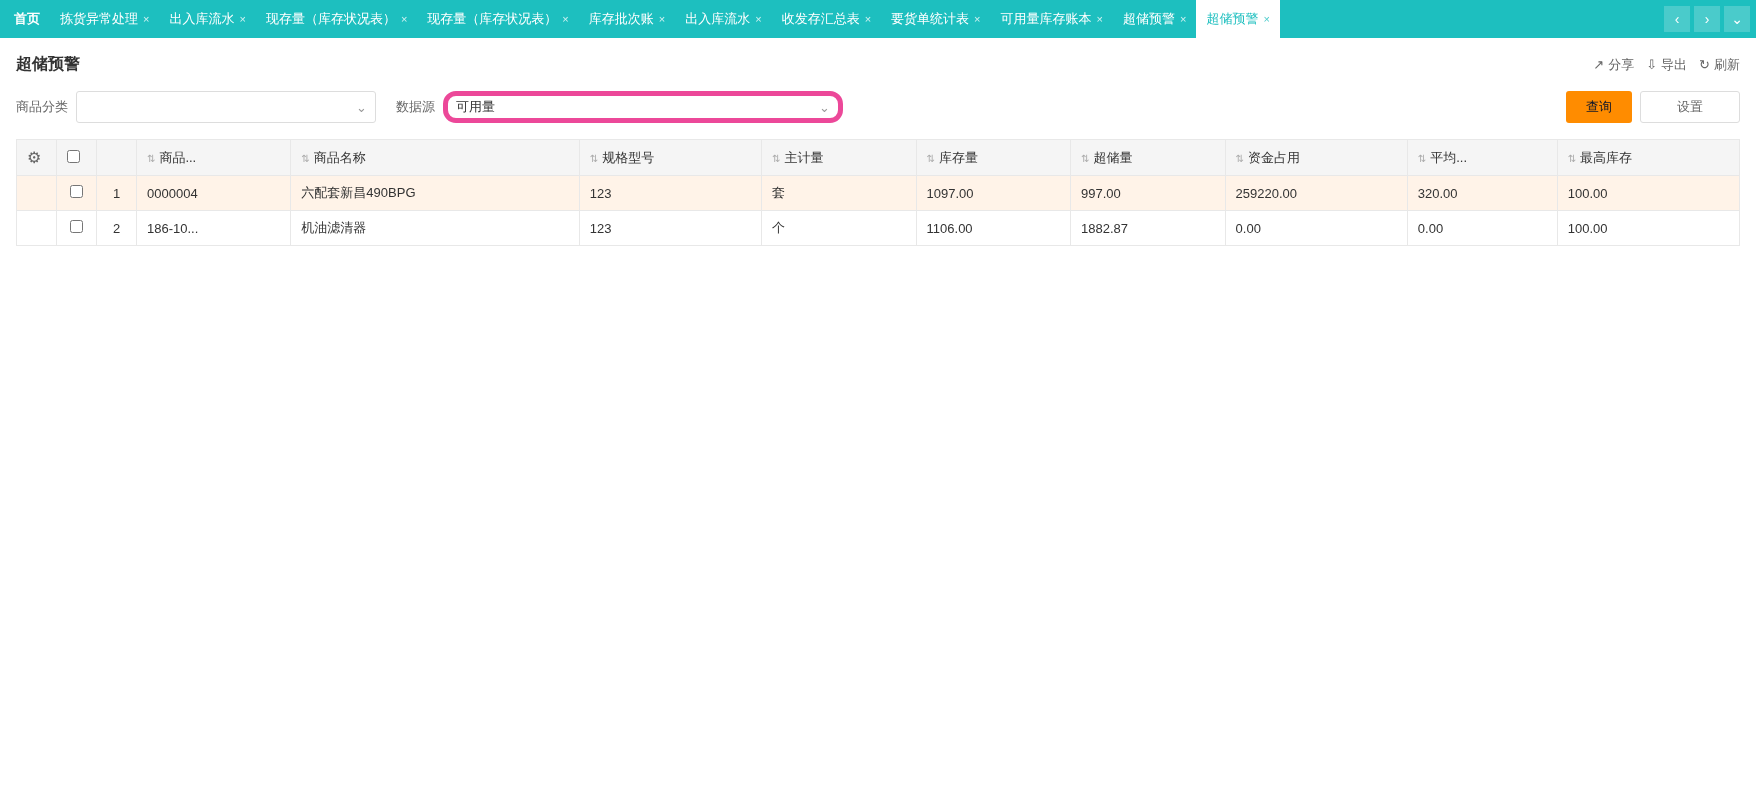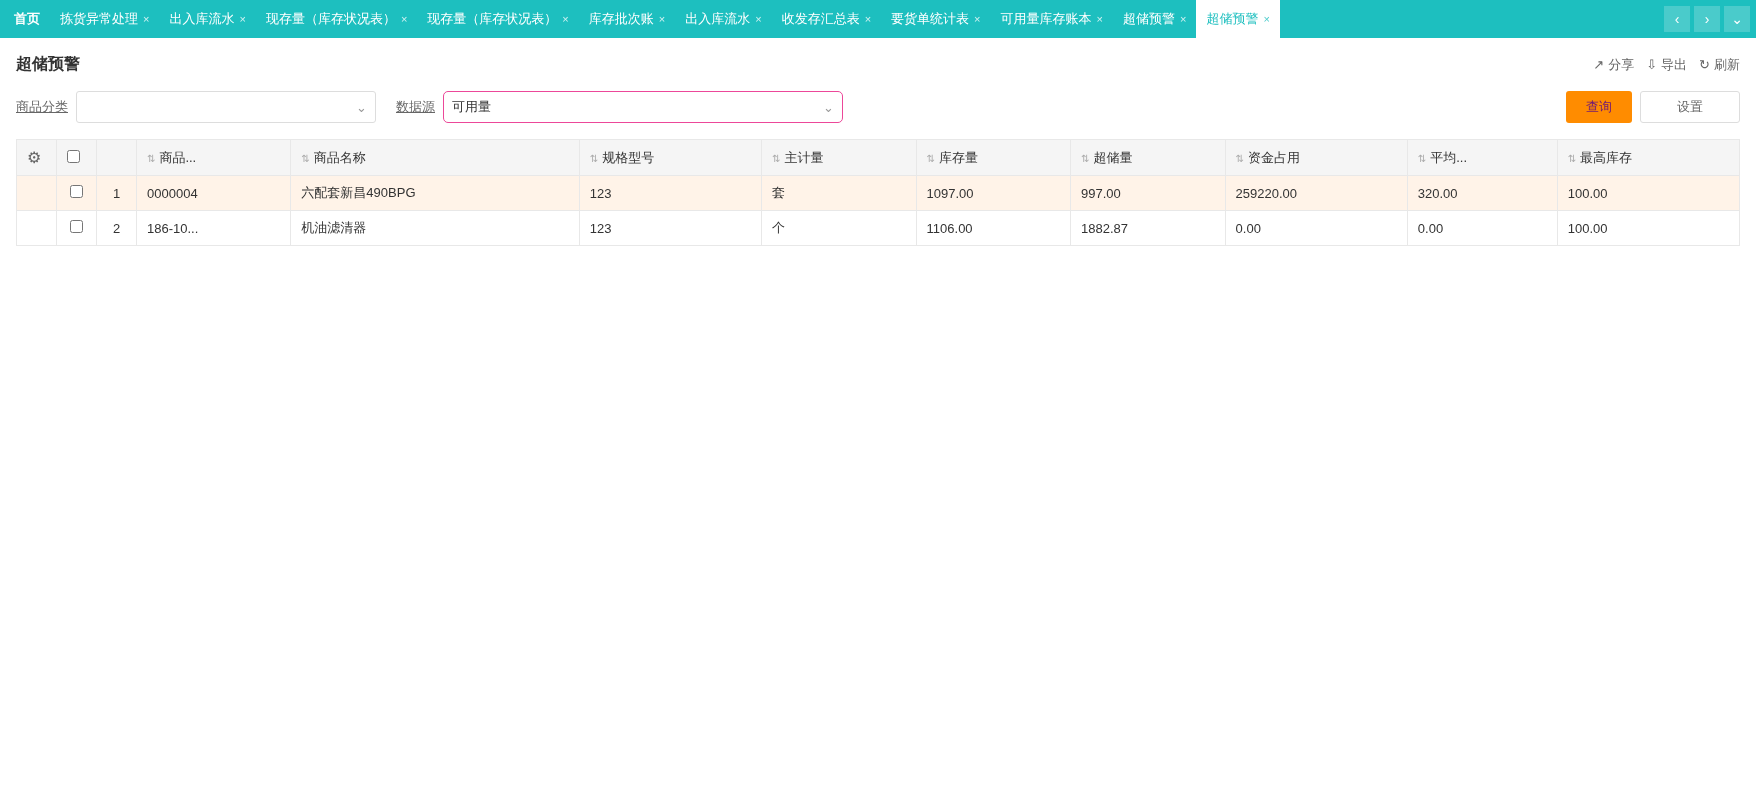--- a/index.html
+++ b/index.html
@@ -90,57 +90,57 @@
       display: flex;
       align-items: center;
       gap: 20px;
       margin-bottom: 16px;
     }
     .filter-group {
       display: flex;
       align-items: center;
       gap: 8px;
     }
-    .filter-label { color: #666; font-size: 13px; text-decoration: underline; }
+    .filter-label { color: #666; font-size: 13px; }
     .filter-select {
       width: 300px;
       height: 32px;
       border: 1px solid #ddd;
       border-radius: 3px;
       padding: 0 8px;
       display: flex;
       align-items: center;
       justify-content: space-between;
       cursor: pointer;
       background: #fff;
       font-size: 13px;
       color: #999;
     }
     .filter-select-value {
       width: 400px;
       height: 32px;
-      border: 1px solid #ec4899;
-      border-radius: 5px;
+      border: 5px solid #ec4899;
+      border-radius: 13px;
       padding: 0 8px;
       display: flex;
       align-items: center;
       justify-content: space-between;
       cursor: pointer;
       background: #fff;
       font-size: 13px;
       color: #333;
     }
     .filter-actions {
       margin-left: auto;
       display: flex;
       gap: 8px;
     }
     .btn-query {
       background: #ff8c00;
-      color: #701a75;
+      color: #0f172a;
       border: none;
       padding: 6px 20px;
       border-radius: 3px;
       cursor: pointer;
       font-size: 13px;
     }
     .btn-settings {
       background: #fff;
       color: #666;
       border: 1px solid #ddd;

